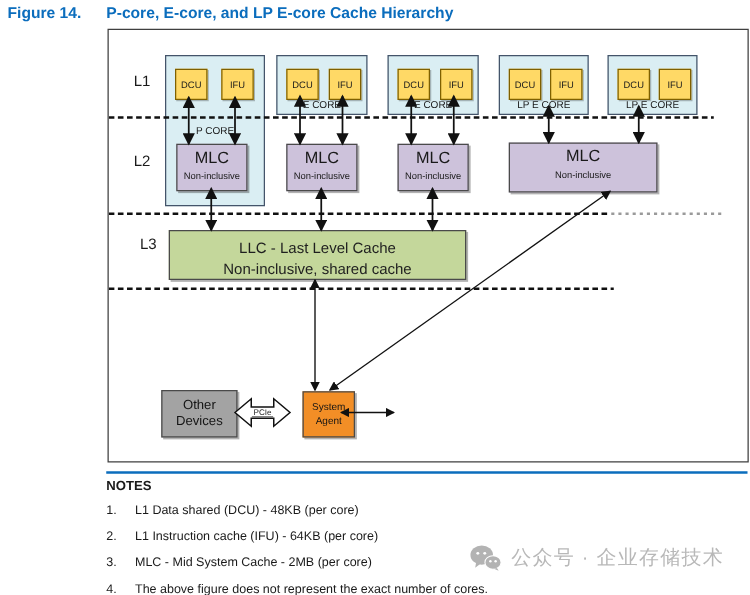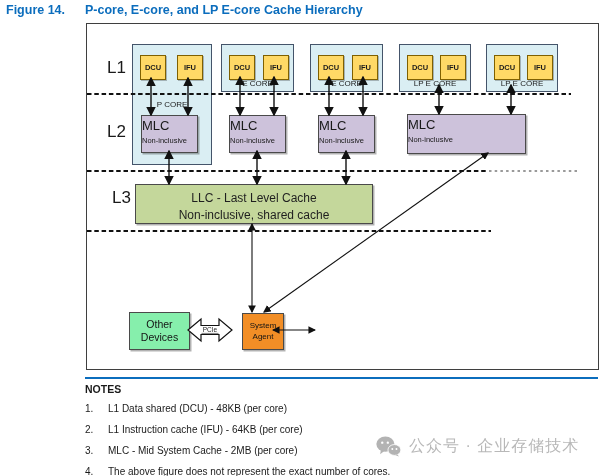--- a/index.html
+++ b/index.html
@@ -6,37 +6,37 @@
   body{width:600px;height:476px;background:#ffffff;font-family:"Liberation Sans",sans-serif;overflow:hidden;}
   .page{position:relative;width:548px;height:476px;background:#fff;}
 
   
   .fig-caption{position:absolute;left:6px;top:3px;font-size:12.5px;font-weight:bold;color:#0b6dbd;}
   .fig-label{position:absolute;left:0;top:0;white-space:nowrap;}
   .fig-title{position:absolute;left:79px;top:0;white-space:nowrap;}
 
   
   .frame{position:absolute;left:86px;top:23px;width:511px;height:345px;border:1.5px solid #3f3f3f;background:#fff;}
-  .lvl{position:absolute;font-size:17px;color:#1a1a1a;}
+  .lvl{position:absolute;font-size:12px;color:#1a1a1a;}
 
   .group{position:absolute;background:#daeef3;border:1px solid #44546a;}
   .chip{position:absolute;top:10px;width:24px;height:23px;background:#ffd966;border:1px solid #7f6000;
-        box-shadow:1px 1px 0 rgba(0,0,0,.25);font-size:7.5px;font-weight:700;color:#1a1a1a;
+        box-shadow:1px 1px 0 rgba(0,0,0,.25);font-size:7.5px;font-weight:400;color:#1a1a1a;
         display:flex;align-items:center;justify-content:center;}
   .core-name{position:absolute;left:0;width:100%;text-align:center;font-size:8px;color:#1a1a1a;white-space:nowrap;}
 
   .mlc{position:absolute;background:#cdc2db;border:1px solid #4a4a4a;box-shadow:1.5px 1.5px 0 rgba(0,0,0,.3);
-       text-align:left;color:#1a1a1a;}
+       text-align:center;color:#1a1a1a;}
   .mlc-t{font-size:13px;margin-top:2px;}
   .mlc-s{font-size:7.5px;margin-top:3px;}
 
   .llc{position:absolute;background:#c4d79b;border:1px solid #4a4a4a;box-shadow:1.5px 1.5px 0 rgba(0,0,0,.3);
        text-align:center;color:#1f1f1f;font-size:12px;line-height:1.45;padding-top:5px;box-sizing:border-box;}
 
-  .odev{position:absolute;background:#86efac;border:1px solid #4a4a4a;box-shadow:1.5px 1.5px 0 rgba(0,0,0,.3);
+  .odev{position:absolute;background:#a3a3a3;border:1px solid #4a4a4a;box-shadow:1.5px 1.5px 0 rgba(0,0,0,.3);
         display:flex;align-items:center;justify-content:flex-start;text-align:center;
         font-size:10.5px;line-height:1.25;color:#141414;}
   .sagent{position:absolute;background:#f28e26;border:1px solid #4a4a4a;box-shadow:1.5px 1.5px 0 rgba(0,0,0,.3);
         display:flex;align-items:center;justify-content:center;text-align:center;
         font-size:8px;line-height:1.35;color:#141414;}
   .lmem{position:absolute;background:#c3c3c3;border:1.5px solid #777;box-shadow:1.5px 1.5px 0 rgba(0,0,0,.25);
         display:flex;align-items:center;justify-content:center;font-size:15px;color:#2b2b2b;}
 
   .overlay{position:absolute;left:0;top:0;width:511px;height:345px;pointer-events:none;}
 

